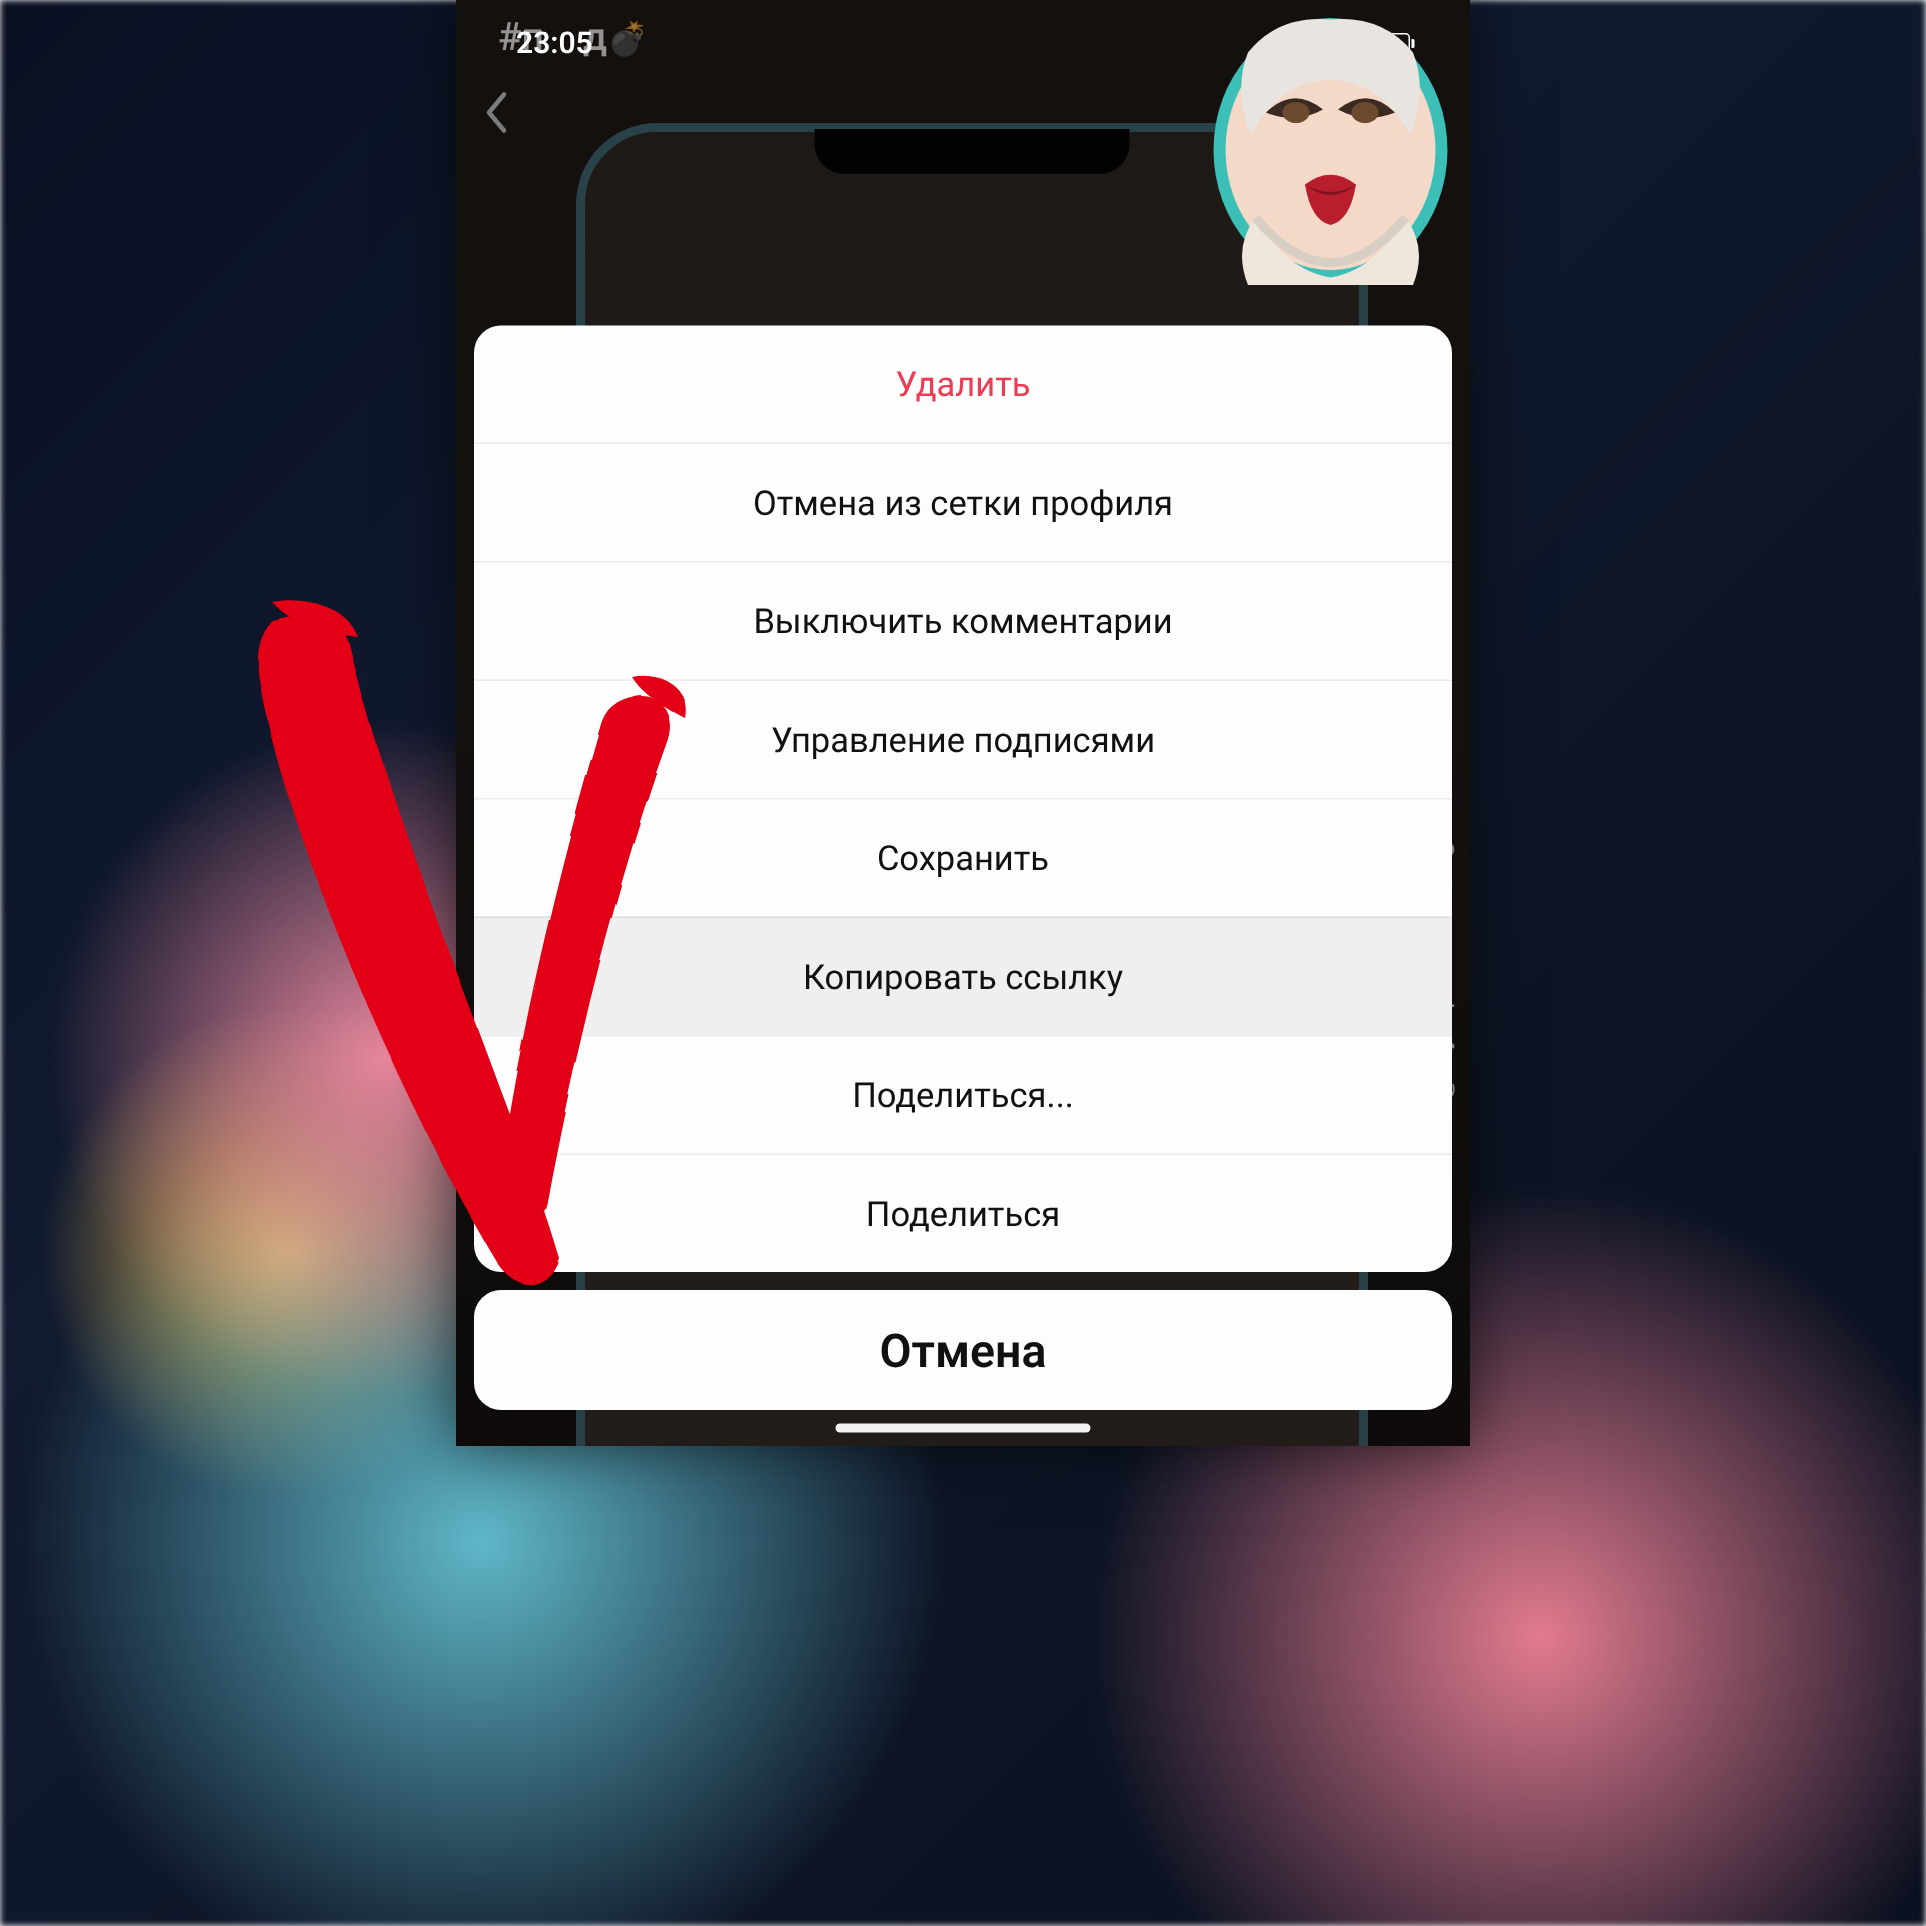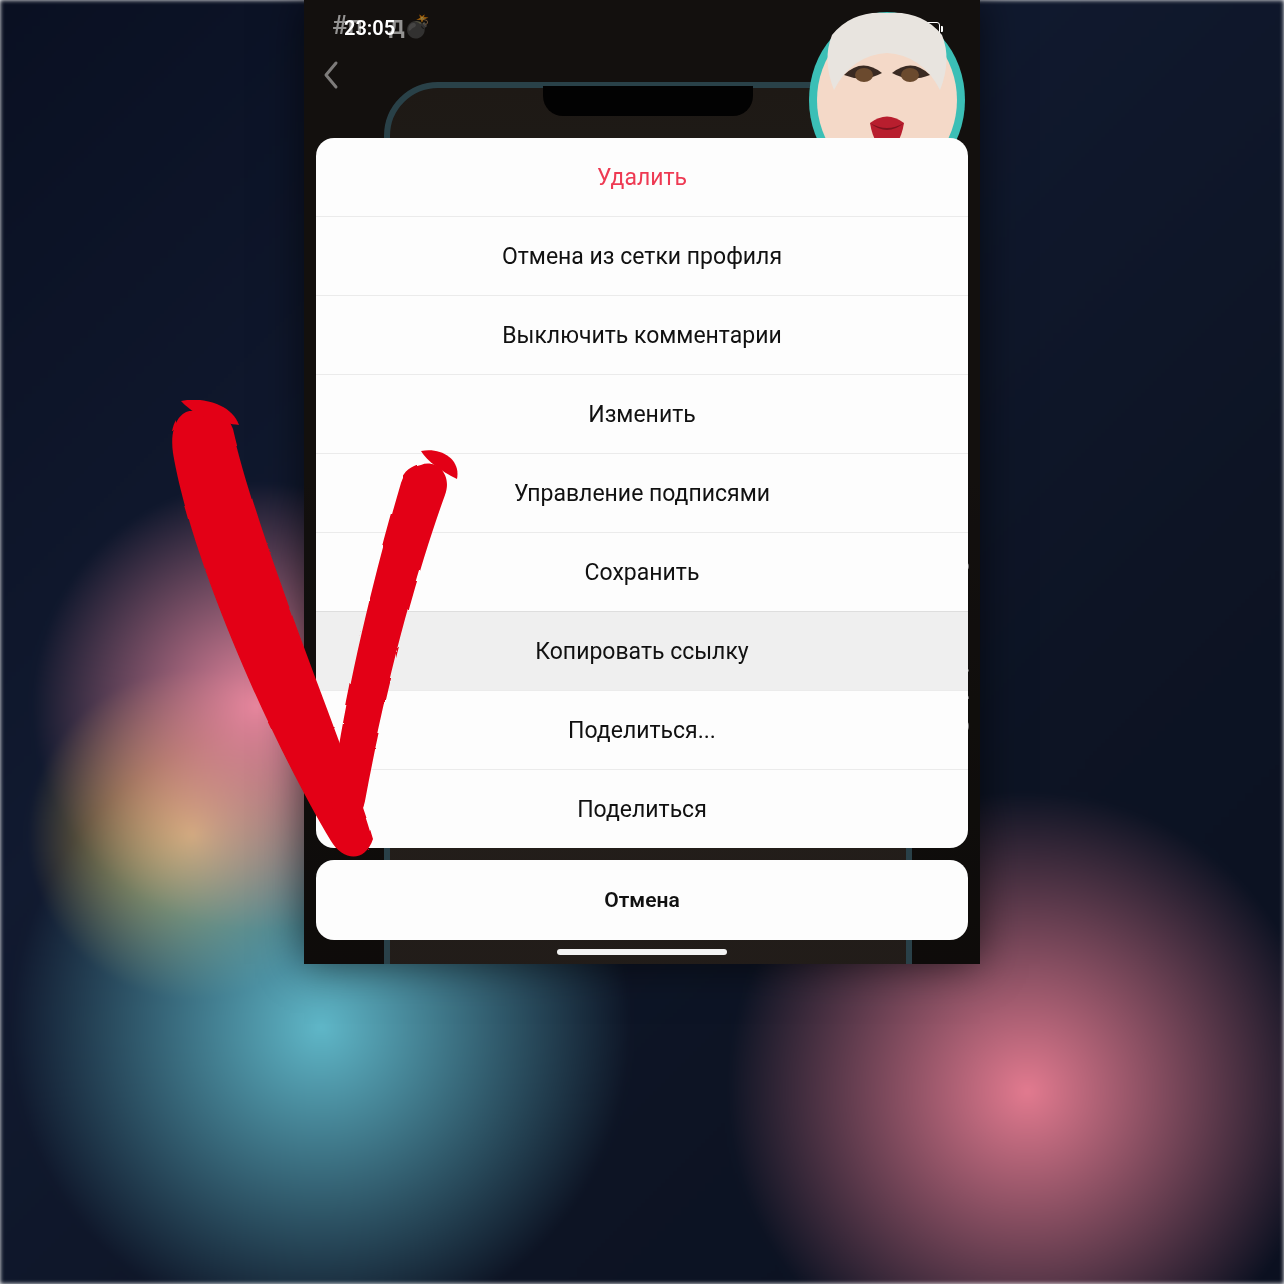--- a/index.html
+++ b/index.html
@@ -81,21 +81,21 @@
     cursor:pointer;
     text-align:center;
   }
   .sheet .item:first-child{border-top:none;}
   .sheet .item.destructive{color:#ee3a53;}
   .sheet .item.highlight{background:#efefef;}
   .cancel{
     margin-top:12px;margin-bottom:24px;
     background:#fdfdfd;border-radius:18px;height:80px;
     display:flex;align-items:center;justify-content:center;
-    font-size:21px;font-weight:600;color:#111;cursor:pointer;
+    font-size:31px;font-weight:600;color:#111;cursor:pointer;
   }
   .home-indicator{
     position:absolute;bottom:9px;left:50%;transform:translateX(-50%);
     width:170px;height:6px;background:#fff;border-radius:4px;z-index:6;opacity:.95;
   }
   
   .arrow{
     position:absolute;left:120px;top:400px;width:360px;height:520px;z-index:10;
     pointer-events:none;
   }
@@ -154,21 +154,20 @@
     <path d="M68 118 Q85 128 102 118 Q85 132 68 118 Z" fill="#7d131e"></path>
     <path d="M35 140 Q55 175 85 180 Q115 175 135 140 Q150 160 140 185 L30 185 Q20 160 35 140 Z" fill="#efe6dc"></path>
     <path d="M35 140 Q85 200 135 140" stroke="#d8cfc4" stroke-width="6" fill="none"></path>
   </svg>
 
   <div class="sheet-wrap">
     <div class="sheet">
       <div class="item destructive">Удалить</div>
       <div class="item">Отмена из сетки профиля</div>
       <div class="item">Выключить комментарии</div>
-      <div class="item">Изменить</div>
       <div class="item">Управление подписями</div>
       <div class="item">Сохранить</div>
       <div class="item highlight">Копировать ссылку</div>
       <div class="item">Поделиться...</div>
       <div class="item">Поделиться</div>
     </div>
     <div class="cancel">Отмена</div>
   </div>
 
   <div class="home-indicator"></div>

